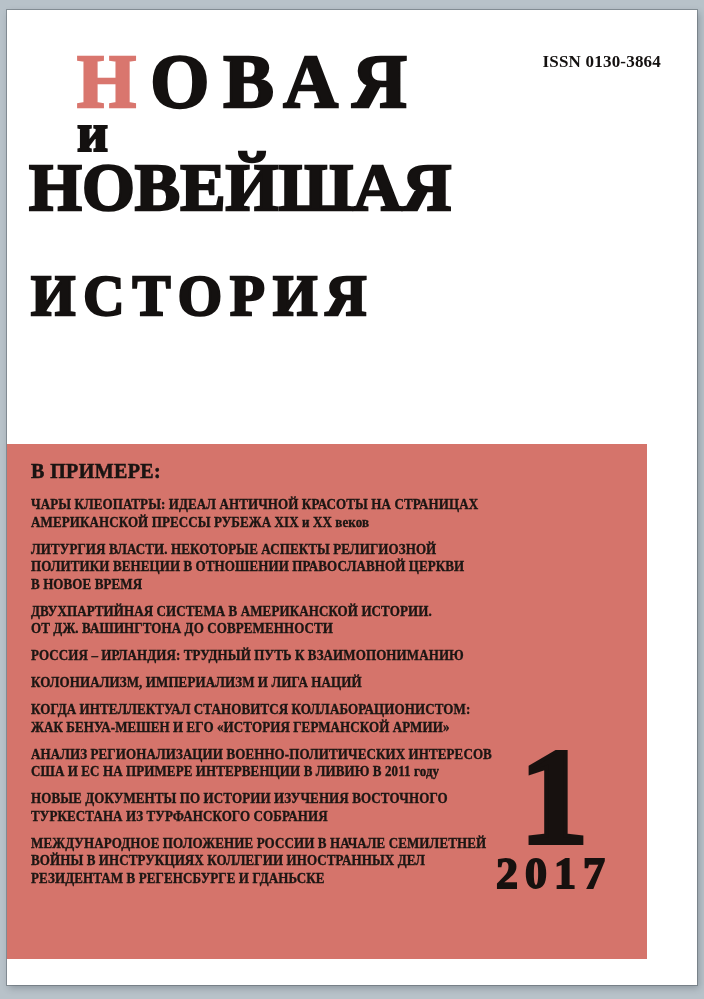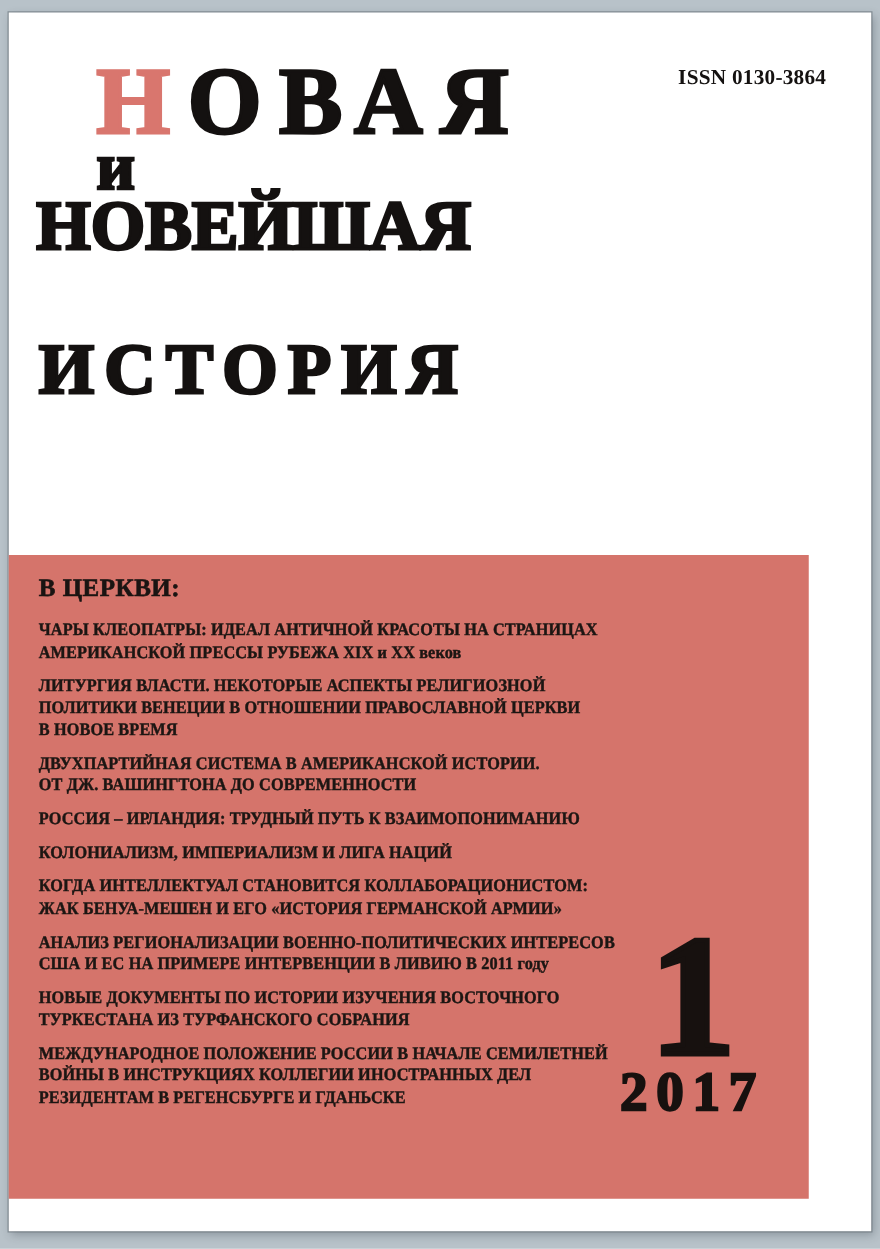--- a/index.html
+++ b/index.html
@@ -58,21 +58,21 @@
   }
   .mh-line2 {
     left: 70px;
     top: 96px;
     font-size: 54px;
     -webkit-text-stroke: 2px #141110;
   }
   .mh-line3 {
     left: 22px;
     top: 143px;
-    font-size: 56px;
+    font-size: 68px;
     letter-spacing: 0px;
   }
   .mh-line4 {
     left: 24px;
     top: 257px;
     font-size: 57px;
     letter-spacing: 8px;
   }
 
   
@@ -148,21 +148,21 @@
   <div class="issn">ISSN 0130-3864</div>
 
   <div>
     <div class="masthead-line mh-line1"><span class="accent">Н</span><span>ОВАЯ</span></div>
     <div class="masthead-line mh-line2">и</div>
     <div class="masthead-line mh-line3">НОВЕЙШАЯ</div>
     <div class="masthead-line mh-line4">ИСТОРИЯ</div>
   </div>
 
   <div class="toc-panel">
-    <div class="toc-heading">В ЦЕРКВИ:</div>
+    <div class="toc-heading">В ПРИМЕРЕ:</div>
 
     <div class="toc-list" id="toc-list">
         <div class="toc-item">
           <div class="toc-line">ЧАРЫ КЛЕОПАТРЫ: ИДЕАЛ АНТИЧНОЙ КРАСОТЫ НА СТРАНИЦАХ</div>
           <div class="toc-line">АМЕРИКАНСКОЙ ПРЕССЫ РУБЕЖА XIX и XX веков</div>
         </div>
         <div class="toc-item">
           <div class="toc-line">ЛИТУРГИЯ ВЛАСТИ. НЕКОТОРЫЕ АСПЕКТЫ РЕЛИГИОЗНОЙ</div>
           <div class="toc-line">ПОЛИТИКИ ВЕНЕЦИИ В ОТНОШЕНИИ ПРАВОСЛАВНОЙ ЦЕРКВИ</div>
           <div class="toc-line">В НОВОЕ ВРЕМЯ</div>

